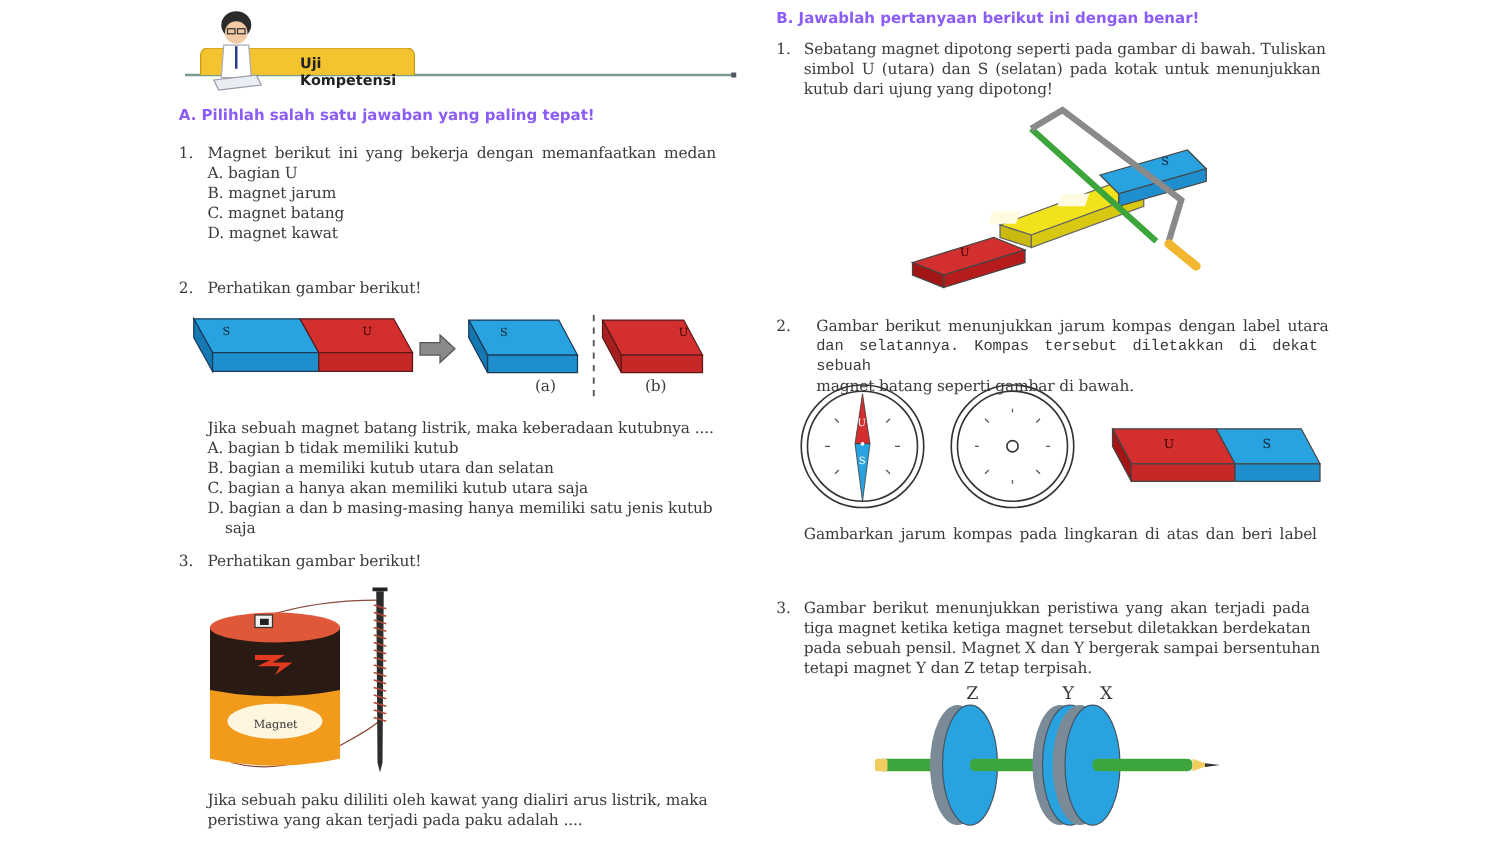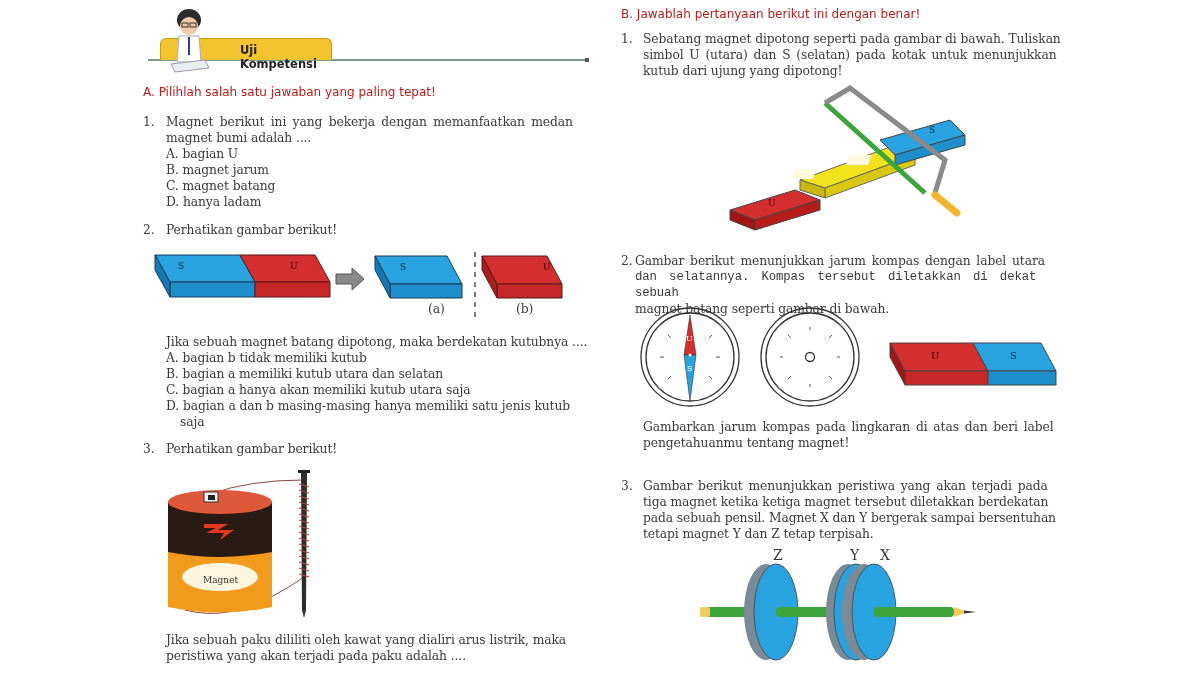--- a/index.html
+++ b/index.html
@@ -1,20 +1,20 @@
 <!DOCTYPE html>
 <html><head>
 <meta charset="utf-8">
 <style>
   html, body { margin:0; padding:0; }
   body { width:1200px; height:675px; background:#ffffff; position:relative; overflow:hidden;
          font-family:"DejaVu Serif","Liberation Serif",serif; color:#3a3a3a; }
   .abs { position:absolute; }
   .q { font-size:12.3px; line-height:16px; letter-spacing:-0.1px; }
-  .green-h { font-family:"DejaVu Sans","Liberation Sans",sans-serif; font-weight:normal; color:#b91c1c; font-size:12px; }
+  .green-h { font-family:"DejaVu Sans","Liberation Sans",sans-serif; font-weight:bold; color:#8b5cf6; font-size:12px; }
   .num { position:absolute; left:0; }
   .opt { padding-left:0; }
   .justify { text-align:justify; text-align-last:left; }
   .tab { background:#f4c430; border:1px solid #c99b10; border-bottom:none; border-radius:6px 6px 0 0;
          font-family:"DejaVu Sans","Liberation Sans",sans-serif; font-weight:bold; font-size:11.5px; color:#222; }
   svg { display:block; }
 </style>
 </head>
 <body>
 
@@ -35,25 +35,24 @@
     <path d="M6 60 L40 56 L44 64 L10 68 Z" fill="#e8eef2" stroke="#99a" stroke-width="1"></path>
   </svg>
 </div>
 
 <div class="abs green-h" style="left:143px;top:85px;">A. Pilihlah salah satu jawaban yang paling tepat!</div>
 
 <div class="abs q" style="left:143px;top:114px;width:446px;">
   <span class="num">1.</span>
   <div style="margin-left:23px;">
     <div class="justify" style="word-spacing:2.6px;">Magnet berikut ini yang bekerja dengan memanfaatkan medan</div>
-    <div>magnet bumi adalah ....</div>
     <div class="opt">A. bagian U</div>
     <div class="opt">B. magnet jarum</div>
     <div class="opt">C. magnet batang</div>
-    <div class="opt">D. hanya ladam</div>
+    <div class="opt">D. magnet kawat</div>
   </div>
 </div>
 
 <div class="abs q" style="left:143px;top:222px;width:446px;">
   <span class="num">2.</span>
   <div style="margin-left:23px;">Perhatikan gambar berikut!</div>
 </div>
 
 <div class="abs" style="left:150px;top:250px;">
   <svg width="440" height="72" viewBox="0 0 440 72">
@@ -78,21 +77,21 @@
   </svg>
   <span class="abs" style="left:28px;top:11px;font-size:9px;color:#123;">S</span>
   <span class="abs" style="left:140px;top:11px;font-size:9px;color:#300;">U</span>
   <span class="abs" style="left:250px;top:12px;font-size:9px;color:#123;">S</span>
   <span class="abs" style="left:393px;top:12px;font-size:9px;color:#300;">U</span>
   <span class="abs q" style="left:278px;top:51px;">(a)</span>
   <span class="abs q" style="left:366px;top:51px;">(b)</span>
 </div>
 
 <div class="abs q" style="left:166px;top:334px;width:424px;">
-  <div>Jika sebuah magnet batang dipotong, maka berdekatan kutubnya ....</div>
+  <div>Jika sebuah magnet batang listrik, maka keberadaan kutubnya ....</div>
   <div>A. bagian b tidak memiliki kutub</div>
   <div>B. bagian a memiliki kutub utara dan selatan</div>
   <div>C. bagian a hanya akan memiliki kutub utara saja</div>
   <div>D. bagian a dan b masing-masing hanya memiliki satu jenis kutub</div>
   <div style="padding-left:14px;">saja</div>
 </div>
 
 <div class="abs q" style="left:143px;top:441px;width:446px;">
   <span class="num">3.</span>
   <div style="margin-left:23px;">Perhatikan gambar berikut!</div>
@@ -175,21 +174,21 @@
     <polyline points="100,18 125,3 220,75 210,108" fill="none" stroke="#8a8a8a" stroke-width="5"></polyline>
 
     <line x1="210" y1="110" x2="232" y2="128" stroke="#f2b630" stroke-width="7" stroke-linecap="round"></line>
   </svg>
   <span class="abs" style="left:43px;top:113px;font-size:9px;color:#400;">U</span>
   <span class="abs" style="left:204px;top:40px;font-size:9px;color:#123;">S</span>
 </div>
 
 <div class="abs q" style="left:621px;top:253px;width:446px;">
   <span class="num">2.</span>
-  <div style="margin-left:14px;">
+  <div style="margin-left:32px;">
     <div style="word-spacing:2px;">Gambar berikut menunjukkan jarum kompas dengan label utara</div>
     <div style="word-spacing:5px;font-family:Liberation Mono, monospace;">dan selatannya. Kompas tersebut diletakkan di dekat sebuah</div>
     <div>magnet batang seperti gambar di bawah.</div>
   </div>
 </div>
 
 <div class="abs" style="left:638px;top:305px;">
   <svg width="430" height="105" viewBox="0 0 430 105">
 
     <g>
@@ -233,21 +232,20 @@
     </g>
   </svg>
   <span class="abs" style="left:48px;top:29px;font-size:8px;color:#fff;">U</span>
   <span class="abs" style="left:49px;top:59px;font-size:8px;color:#fff;">S</span>
   <span class="abs" style="left:293px;top:45px;font-size:10px;color:#300;">U</span>
   <span class="abs" style="left:372px;top:45px;font-size:10px;color:#123;">S</span>
 </div>
 
 <div class="abs q" style="left:643px;top:419px;width:424px;">
   <div style="word-spacing:2px;">Gambarkan jarum kompas pada lingkaran di atas dan beri label</div>
-  <div>pengetahuanmu tentang magnet!</div>
 </div>
 
 <div class="abs q" style="left:621px;top:478px;width:446px;">
   <span class="num">3.</span>
   <div style="margin-left:22px;">
     <div style="word-spacing:2px;">Gambar berikut menunjukkan peristiwa yang akan terjadi pada</div>
     <div>tiga magnet ketika ketiga magnet tersebut diletakkan berdekatan</div>
     <div>pada sebuah pensil. Magnet X dan Y bergerak sampai bersentuhan</div>
     <div>tetapi magnet Y dan Z tetap terpisah.</div>
   </div>

